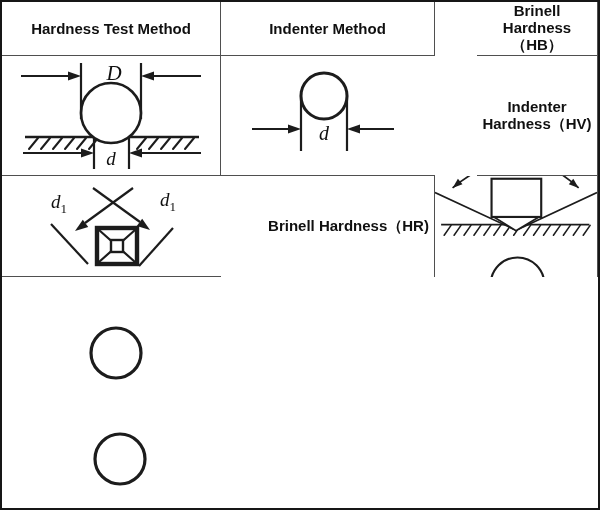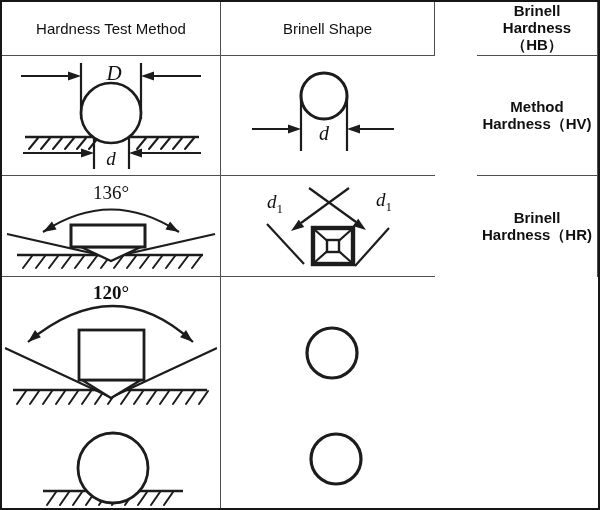--- a/index.html
+++ b/index.html
@@ -15,42 +15,42 @@
   }
   .cell {
     border-right:1.5px solid #4f4f4f;
     border-bottom:1.5px solid #4f4f4f;
     display:flex; align-items:center; justify-content:center;
     box-sizing:border-box;
     overflow:hidden;
   }
   .last-col { border-right:none; }
   .last-row { border-bottom:none;font-weight:bold; }
-  .hdr { font-weight:normal; font-size:15px; color:#101010; }
+  .hdr { font-weight:bold; font-size:15px; color:#101010; }
   .method { font-weight:bold; font-size:15px; color:#101010; text-align:center; padding:0 4px;margin-left:42px; }
   svg { display:block; }
   .ln   { stroke:#1c1c1c; stroke-width:2.2; fill:none; stroke-linecap:butt; }
   .lnth { stroke:#1c1c1c; stroke-width:2.5; fill:none; }
   .hatch{ stroke:#1c1c1c; stroke-width:2;   fill:none; stroke-linecap:round; }
   .shape{ stroke:#1c1c1c; fill:#ffffff; }
   .ah   { fill:#1c1c1c; stroke:none; }
   .lbl  { font-family:"Liberation Serif", serif; font-style:italic; fill:#101010; }
   .sub  { font-style:normal; }
   .ang  { font-family:"Liberation Serif", serif; fill:#101010; }
 </style>
 </head>
 <body>
 
 <div class="htable">
 
   <div class="cell hdr">
     <span>Hardness Test Method</span>
   </div>
   <div class="cell hdr">
-    <span>Brinell Shape</span>
+    <span>Indenter Method</span>
   </div>
 
   <div class="cell method">
     <span>Brinell Hardness（HB）</span>
   </div>
 
   <div class="cell">
     <svg width="212" height="118" viewBox="0 0 212 118">
       <path class="lnth" d="M20,80 H88 M124,80 H194"></path>
       <path class="hatch" d="M24,92 l9,-11 M36,92 l9,-11 M48,92 l9,-11 M60,92 l9,-11 M72,92 l9,-11 M84,92 l9,-11 M132,92 l9,-11 M144,92 l9,-11 M156,92 l9,-11 M168,92 l9,-11 M180,92 l9,-11"></path>
@@ -73,36 +73,23 @@
       <path class="ln" d="M53,34 V94 M99,34 V94"></path>
       <circle class="shape" cx="76" cy="39" r="23" stroke-width="3"></circle>
       <path class="ln" d="M4,72 H40 M146,72 H112"></path>
       <path class="ah" d="M0,0 L-13,-4.6 L-13,4.6 Z" transform="translate(53,72)"></path>
       <path class="ah" d="M0,0 L-13,-4.6 L-13,4.6 Z" transform="translate(99,72) rotate(180)"></path>
       <text class="lbl" x="76" y="83" font-size="20" text-anchor="middle">d</text>
     </svg>
   </div>
 
   <div class="cell method">
-    <span>Method Hardness（HV)</span>
+    <span>Indenter Hardness（HV)</span>
   </div>
 
-  <div class="cell">
-    <svg width="212" height="99" viewBox="0 0 212 99">
-      <path class="ln" d="M2,57 L104,80 M210,57 L108,80"></path>
-      <path class="lnth" d="M12,78 H198"></path>
-      <path class="hatch" d="M18,91 l9,-12 M31,91 l9,-12 M44,91 l9,-12 M57,91 l9,-12 M70,91 l9,-12 M83,91 l9,-12 M96,91 l9,-12 M109,91 l9,-12 M122,91 l9,-12 M135,91 l9,-12 M148,91 l9,-12 M161,91 l9,-12 M174,91 l9,-12 M187,91 l9,-12"></path>
-      <path class="shape" d="M76,70 L136,70 L106,84 Z" stroke-width="2.4"></path>
-      <rect class="shape" x="66" y="48" width="74" height="22" stroke-width="3"></rect>
-      <path class="ln" d="M38,55 Q106,10 174,55" stroke-width="2"></path>
-      <path class="ah" d="M0,0 L-13,-4.6 L-13,4.6 Z" transform="translate(38,55) rotate(150)"></path>
-      <path class="ah" d="M0,0 L-13,-4.6 L-13,4.6 Z" transform="translate(174,55) rotate(30)"></path>
-      <text class="ang" x="106" y="22" font-size="19" text-anchor="middle">136°</text>
-    </svg>
-  </div>
 
   <div class="cell last-col">
     <svg width="160" height="99" viewBox="0 0 160 99">
       <rect class="shape" x="65" y="51" width="40" height="36" stroke-width="4.4"></rect>
       <path class="ln" d="M67,53 L103,85 M103,53 L67,85" stroke-width="4"></path>
       <rect class="shape" x="79" y="63" width="12" height="12" stroke-width="2.4"></rect>
       <path class="ln" d="M101,11 L53,46"></path>
       <path class="ah" d="M0,0 L-13,-4.6 L-13,4.6 Z" transform="translate(43,54) rotate(144)"></path>
       <path class="ln" d="M61,11 L108,45"></path>
       <path class="ah" d="M0,0 L-13,-4.6 L-13,4.6 Z" transform="translate(118,53) rotate(36)"></path>

